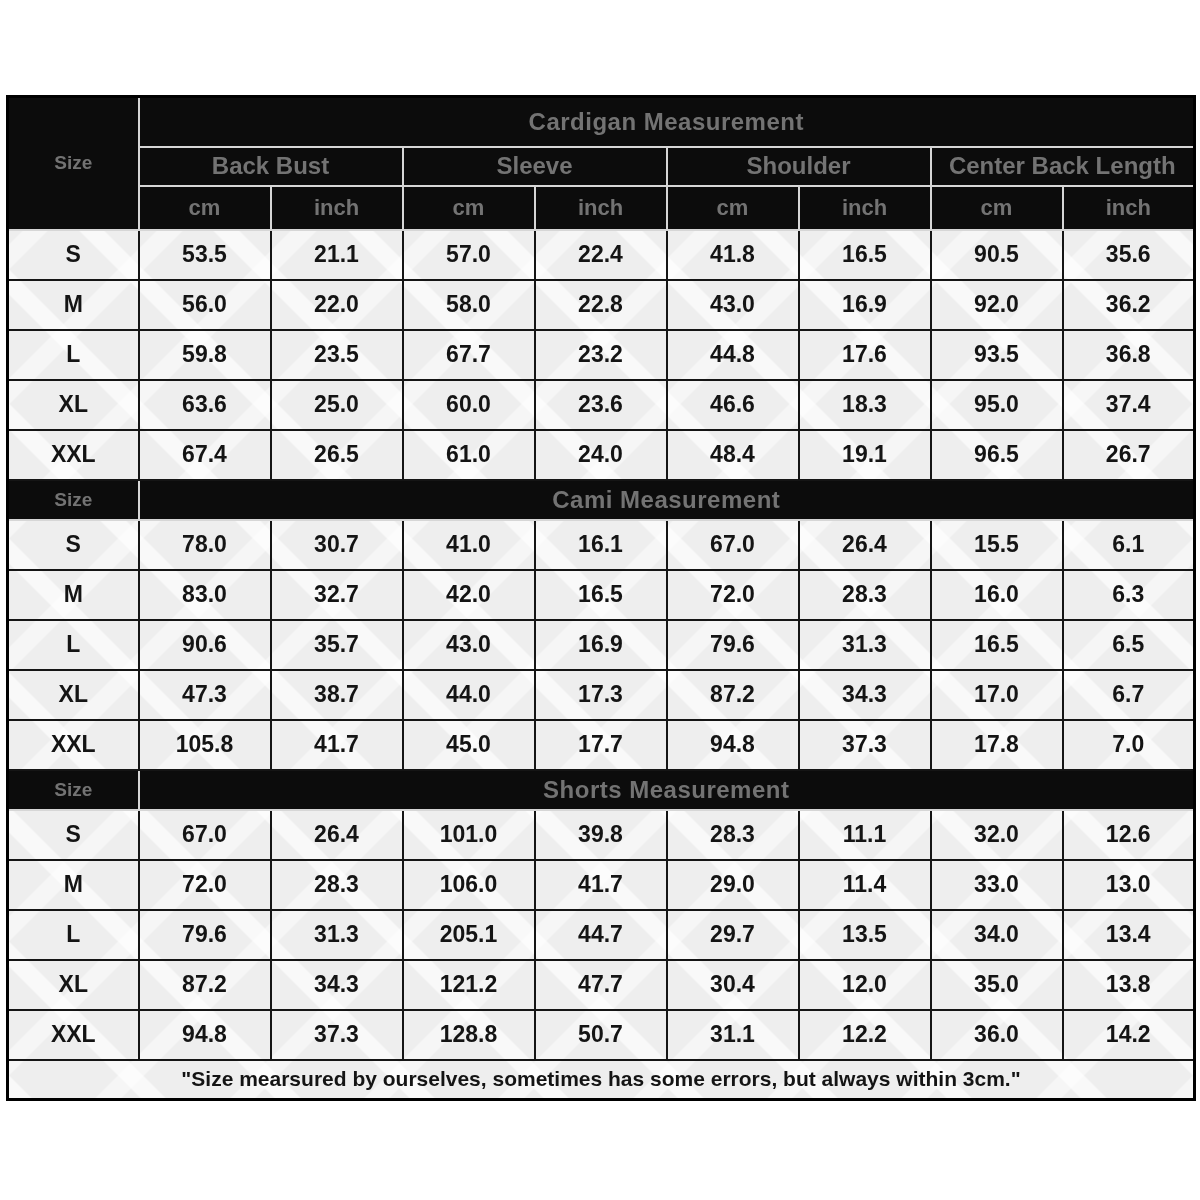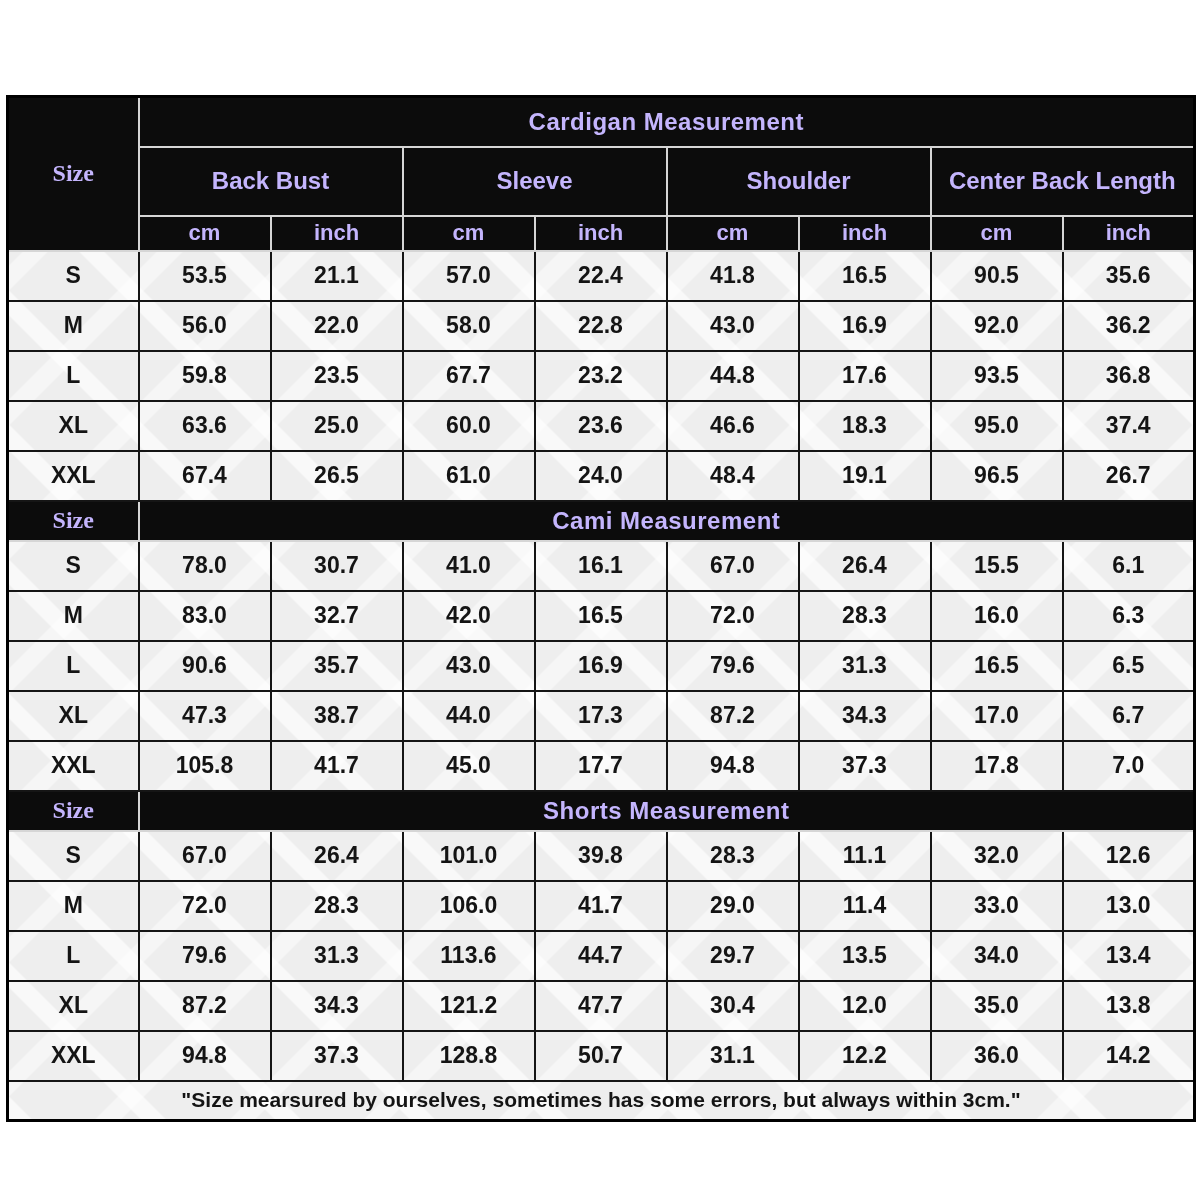--- a/index.html
+++ b/index.html
@@ -30,30 +30,30 @@
     vertical-align: middle;
     padding: 0;
     font-weight: bold;
     color: #141414;
     font-size: 23px;
     overflow: hidden;
     white-space: nowrap;
   }
   th.hdr {
     background: #0c0c0c;
-    color: #c4b5fd;
+    color: #737373;
     border-color: #d6d6d6;
   }
   tr.r1 { height: 50px; }
-  tr.r2 { height: 69px; margin-top: 24px; }
-  tr.r3 { height: 35px; }
+  tr.r2 { height: 39px; margin-top: 24px; }
+  tr.r3 { height: 44px; }
   tr.data-row { height: 50px; }
   tr.section-row { height: 40px; }
   tr.footer-row { height: 40px; }
-  th.size-cell      { font-size: 24px; font-family: Liberation Serif, serif; }
+  th.size-cell      { font-size: 19px; }
   th.section-title  { font-size: 24px; letter-spacing: 0.5px; }
   th.group          { font-size: 24px; }
   th.unit           { font-size: 22px; }
   td.size-col       { font-size: 23px; }
   td.val            { font-size: 23px; }
   td.footnote       { font-size: 21px; }
 </style>
 </head>
 <body>
 
@@ -230,21 +230,21 @@
           <td class="val">41.7</td>
           <td class="val">29.0</td>
           <td class="val">11.4</td>
           <td class="val">33.0</td>
           <td class="val">13.0</td>
         </tr>
         <tr class="data-row">
           <td class="size-col">L</td>
           <td class="val">79.6</td>
           <td class="val">31.3</td>
-          <td class="val">113.6</td>
+          <td class="val">205.1</td>
           <td class="val">44.7</td>
           <td class="val">29.7</td>
           <td class="val">13.5</td>
           <td class="val">34.0</td>
           <td class="val">13.4</td>
         </tr>
         <tr class="data-row">
           <td class="size-col">XL</td>
           <td class="val">87.2</td>
           <td class="val">34.3</td>

